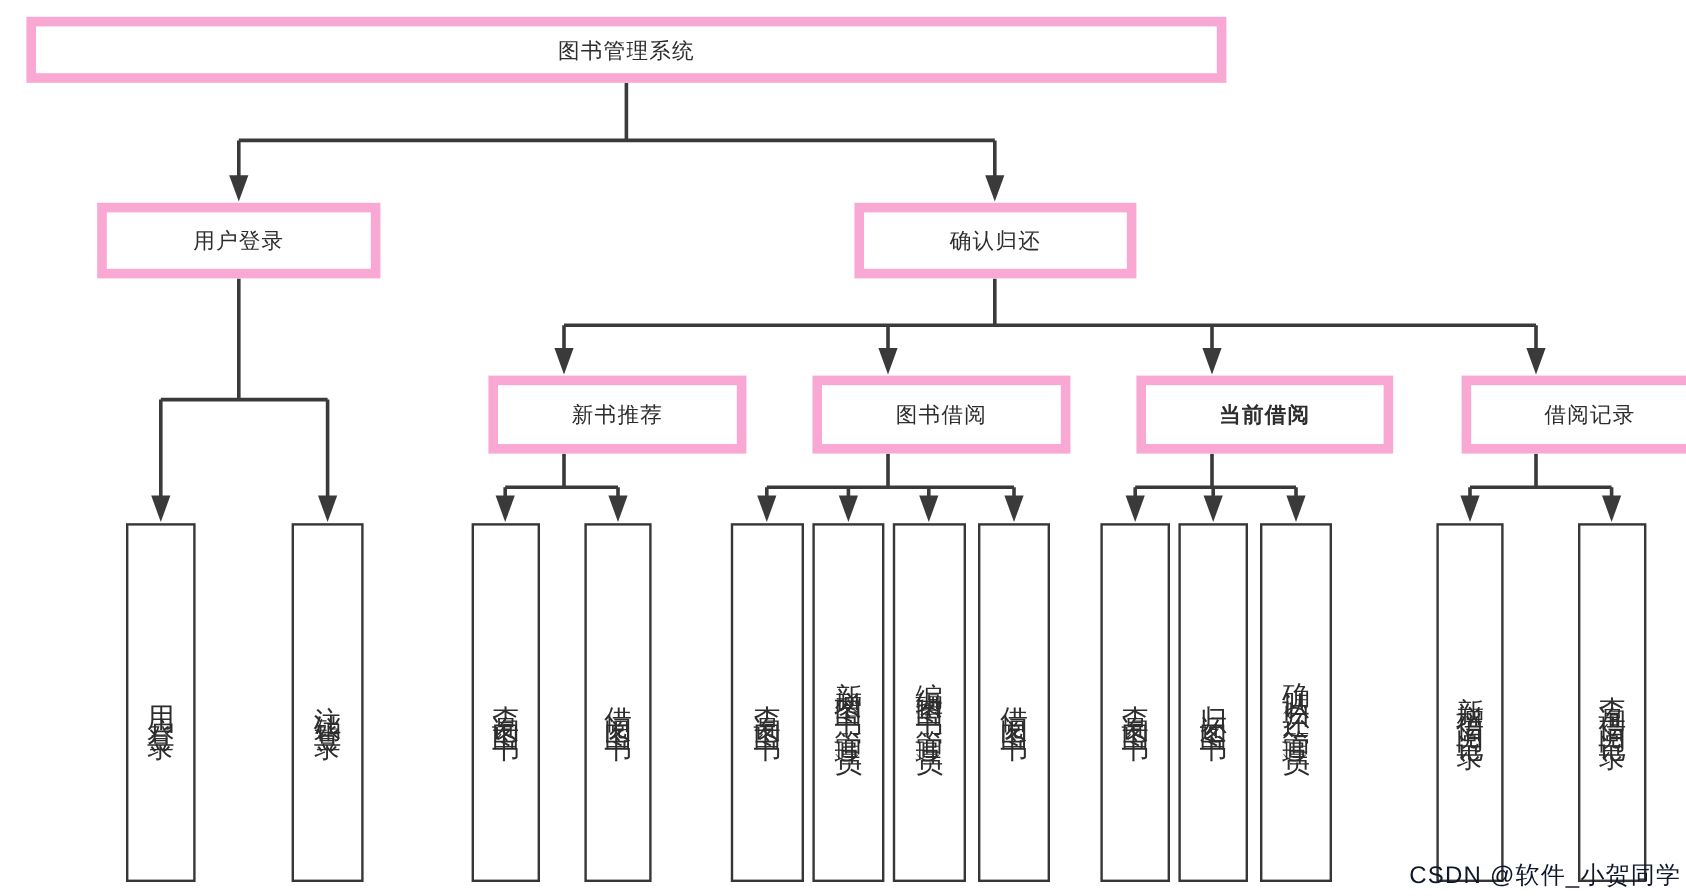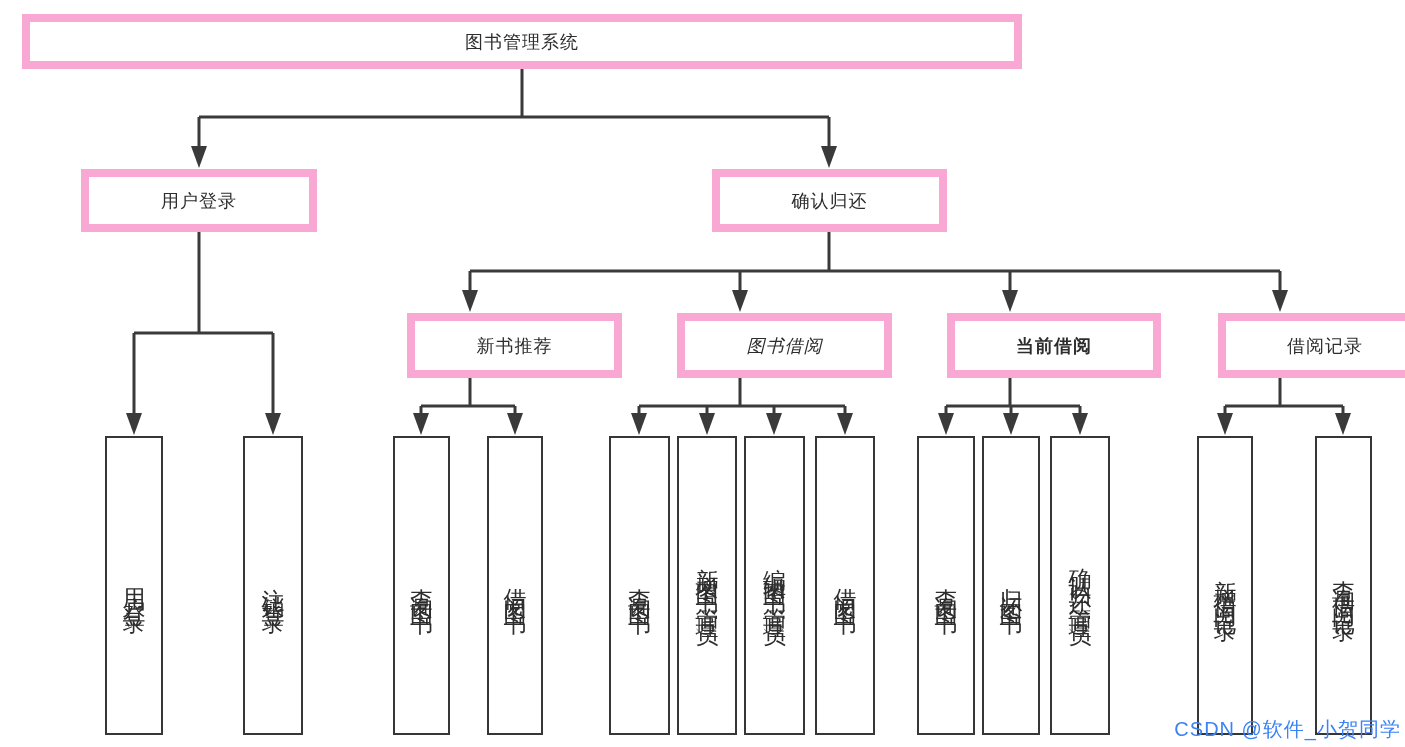--- a/index.html
+++ b/index.html
@@ -29,21 +29,21 @@
     z-index: 2;
     font-size: 18px;
     letter-spacing: 1px;
     white-space: nowrap;
   }
   .node.root   { left: 22px;  top: 14px;  width: 1000px; height: 55px; }
   .node.lv2a   { left: 81px;  top: 169px; width: 236px;  height: 63px; }
   .node.lv2b   { left: 712px; top: 169px; width: 235px;  height: 63px; }
   .node.lv3    { top: 313px;  height: 65px; width: 215px; margin-left: 44px; }
   .node.lv3a   { left: 363px; }
-  .node.lv3b   { left: 633px; font-style: italic; }
+  .node.lv3b   { left: 633px; }
   .node.lv3c   { left: 903px; width: 214px; font-weight: bold; }
   .node.lv3d   { left: 1174px; width: 214px; }
   .leaf {
     position: absolute;
     box-sizing: border-box;
     background: #ffffff;
     border: 2.5px solid #363636;
     top: 436px;
     height: 299px;
     display: flex;
@@ -71,21 +71,21 @@
   .lf10 { left: 982px;  width: 58px; }
   .lf11 { left: 1050px; width: 60px; }
   .lf12 { left: 1197px; width: 56px; }
   .lf13 { left: 1315px; width: 57px; }
   .watermark {
     position: absolute;
     right: 4px;
     top: 716px;
     z-index: 3;
     font-size: 20px;
-    color: #3b82f6;
+    color: #0f172a;
     letter-spacing: 1px;
     white-space: nowrap;
   }
 </style>
 </head>
 <body>
 
 <div class="canvas">
 
   <svg class="connectors" viewBox="0 0 1405 747" xmlns="http://www.w3.org/2000/svg">

